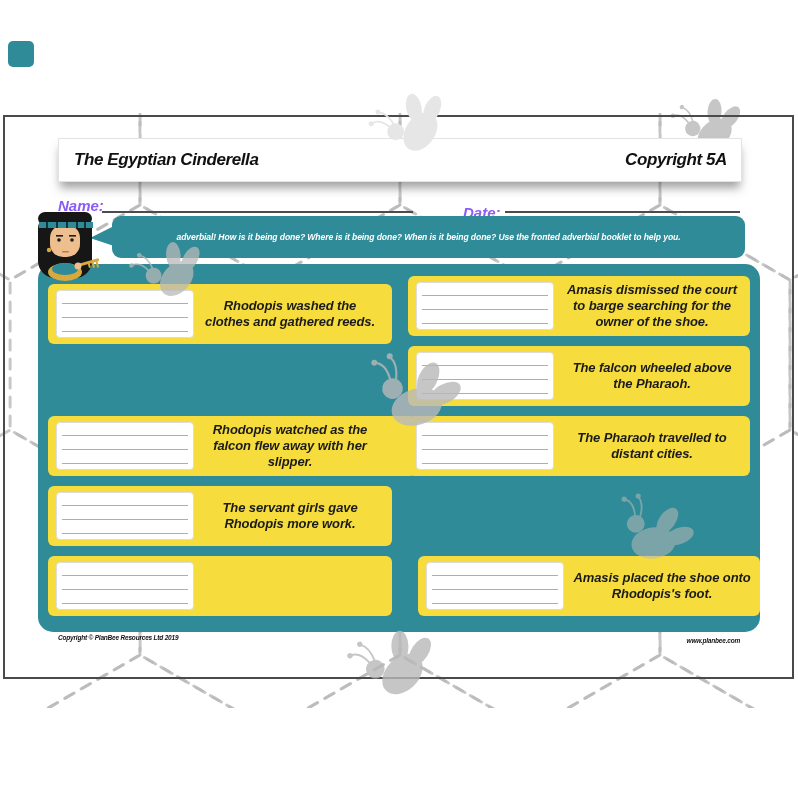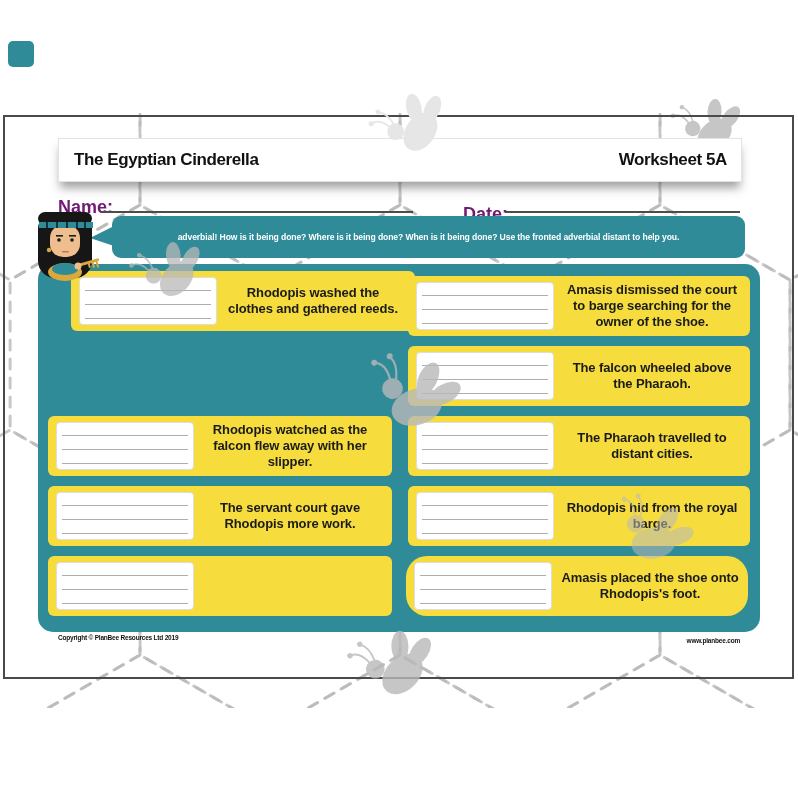--- a/index.html
+++ b/index.html
@@ -1,17 +1,17 @@
 <!DOCTYPE html>
 <html><head>
 <meta charset="utf-8">
 <style>
   html,body{margin:0;padding:0;background:#fff;}
   #canvas{position:relative;width:798px;height:708px;background:#fff;overflow:hidden;
-          font-family:"Liberation Sans","DejaVu Sans",sans-serif;}
+          font-family:"Liberation Sans","DejaVu Sans",sans-serif;font-style:italic;}
 
   
   #hexlayer{position:absolute;left:0;top:113px;width:798px;height:685px;z-index:1;}
   svg.bee{position:absolute;overflow:visible;z-index:6;}
   svg.bee.under{z-index:2;}
 
   
   #page-border{position:absolute;left:3px;top:115px;width:791px;height:564px;
                border:2px solid #4a4a4a;box-sizing:border-box;background:transparent;z-index:3;}
 
@@ -20,21 +20,21 @@
                  background:var(--teal);z-index:4;}
 
   
   #header-bar{position:absolute;left:58px;top:138px;width:684px;height:44px;background:#fff;
               border:1px solid #e3e3e3;box-sizing:border-box;z-index:4;
               box-shadow:0 8px 9px -2px rgba(70,70,70,.5);
               display:flex;align-items:center;justify-content:space-between;padding:0 14px 0 15px;}
   .bar-title{font-size:17px;font-weight:bold;letter-spacing:-.4px;color:#111;}
 
   
-  .field-label{position:absolute;font-size:18px;font-weight:bold;color:#701a75;z-index:4;}
+  .field-label{position:absolute;font-size:15px;font-weight:bold;color:#8b5cf6;z-index:4;}
   .field-line{position:absolute;border-top:2px solid #4c4c4c;height:0;z-index:4;}
 
   
   #speech-bubble{position:absolute;left:112px;top:216px;width:633px;height:42px;border-radius:9px;
                  background:var(--teal);z-index:4;display:flex;flex-direction:column;
                  align-items:center;justify-content:center;}
   #speech-bubble .pline{color:#fff;font-weight:bold;font-size:8.6px;letter-spacing:-.1px;
                         line-height:1.45;white-space:nowrap;}
   #bubble-tail{position:absolute;left:90px;top:226px;width:24px;height:20px;background:var(--teal);
                clip-path:polygon(100% 0,100% 100%,0 60%);z-index:4;}
@@ -104,57 +104,57 @@
 
   <svg class="bee under" style="left:668px;top:96px;width:78px;height:64px;transform:rotate(-10deg);opacity:.8" viewBox="0 0 120 100">
       <use href="#beeshape"></use>
     </svg>
   <svg class="bee" style="left:368px;top:92px;width:85px;height:70px;transform:rotate(-25deg);opacity:1;--beefill:#e6e6e6" viewBox="0 0 120 100">
       <use href="#beeshape"></use>
     </svg>
 
   <div id="header-bar">
     <span class="bar-title">The Egyptian Cinderella</span>
-    <span class="bar-title">Worksheet 5A</span>
+    <span class="bar-title">Copyright 5A</span>
   </div>
 
   <span class="field-label" style="left:58px;top:197px">Name:</span>
   <div class="field-line" style="left:102px;top:211px;width:311px"></div>
   <span class="field-label" style="left:463px;top:204px">Date:</span>
   <div class="field-line" style="left:505px;top:211px;width:235px"></div>
 
   <div id="bubble-tail"></div>
   <div id="speech-bubble">
-    <div class="pline">adverbial! How is it being done? Where is it being done? When is it being done? Use the fronted adverbial distant to help you.</div>
+    <div class="pline">adverbial! How is it being done? Where is it being done? When is it being done? Use the fronted adverbial booklet to help you.</div>
   </div>
 
   <div id="panel">
-      <div class="sentence-box" style="left: 10px; top: 7px; margin-left: 23px;">
+      <div class="sentence-box" style="left: 10px; top: 20px;">
         <div class="write-area">
           <div class="wline" style="top: 12px;"></div>
           <div class="wline" style="top: 26px;"></div>
           <div class="wline" style="top: 40px;"></div>
         </div>
         <div class="sentence-text">Rhodopis washed the clothes and gathered reeds.</div>
       </div>
-      <div class="sentence-box" style="left: 10px; top: 152px;">
+      <div class="sentence-box" style="left: 10px; top: 152px; padding-left: 24px;">
         <div class="write-area">
           <div class="wline" style="top: 12px;"></div>
           <div class="wline" style="top: 26px;"></div>
           <div class="wline" style="top: 40px;"></div>
         </div>
         <div class="sentence-text">Rhodopis watched as the falcon flew away with her slipper.</div>
       </div>
       <div class="sentence-box" style="left: 10px; top: 222px;">
         <div class="write-area">
           <div class="wline" style="top: 12px;"></div>
           <div class="wline" style="top: 26px;"></div>
           <div class="wline" style="top: 40px;"></div>
         </div>
-        <div class="sentence-text">The servant court gave Rhodopis more work.</div>
+        <div class="sentence-text">The servant girls gave Rhodopis more work.</div>
       </div>
       <div class="sentence-box" style="left: 10px; top: 292px;">
         <div class="write-area">
           <div class="wline" style="top: 12px;"></div>
           <div class="wline" style="top: 26px;"></div>
           <div class="wline" style="top: 40px;"></div>
         </div>
       </div>
       <div class="sentence-box rcol" style="left: 370px; top: 12px;">
         <div class="write-area">
@@ -173,29 +173,21 @@
         <div class="sentence-text">The Pharaoh travelled to distant cities.</div>
       </div>
       <div class="sentence-box rcol" style="left: 370px; top: 82px;">
         <div class="write-area">
           <div class="wline" style="top: 12px;"></div>
           <div class="wline" style="top: 26px;"></div>
           <div class="wline" style="top: 40px;"></div>
         </div>
         <div class="sentence-text">The falcon wheeled above the Pharaoh.</div>
       </div>
-      <div class="sentence-box rcol" style="left: 370px; top: 222px;">
-        <div class="write-area">
-          <div class="wline" style="top: 12px;"></div>
-          <div class="wline" style="top: 26px;"></div>
-          <div class="wline" style="top: 40px;"></div>
-        </div>
-        <div class="sentence-text">Rhodopis hid from the royal barge.</div>
-      </div>
-      <div class="sentence-box rcol" style="left: 368px; top: 292px; border-radius: 21px;">
+      <div class="sentence-box rcol" style="left: 380px; top: 292px;">
         <div class="write-area">
           <div class="wline" style="top: 12px;"></div>
           <div class="wline" style="top: 26px;"></div>
           <div class="wline" style="top: 40px;"></div>
         </div>
         <div class="sentence-text">Amasis placed the shoe onto Rhodopis's foot.</div>
       </div>
     </div>
 
   <svg id="avatar" viewBox="0 0 66 72" xmlns="http://www.w3.org/2000/svg">

